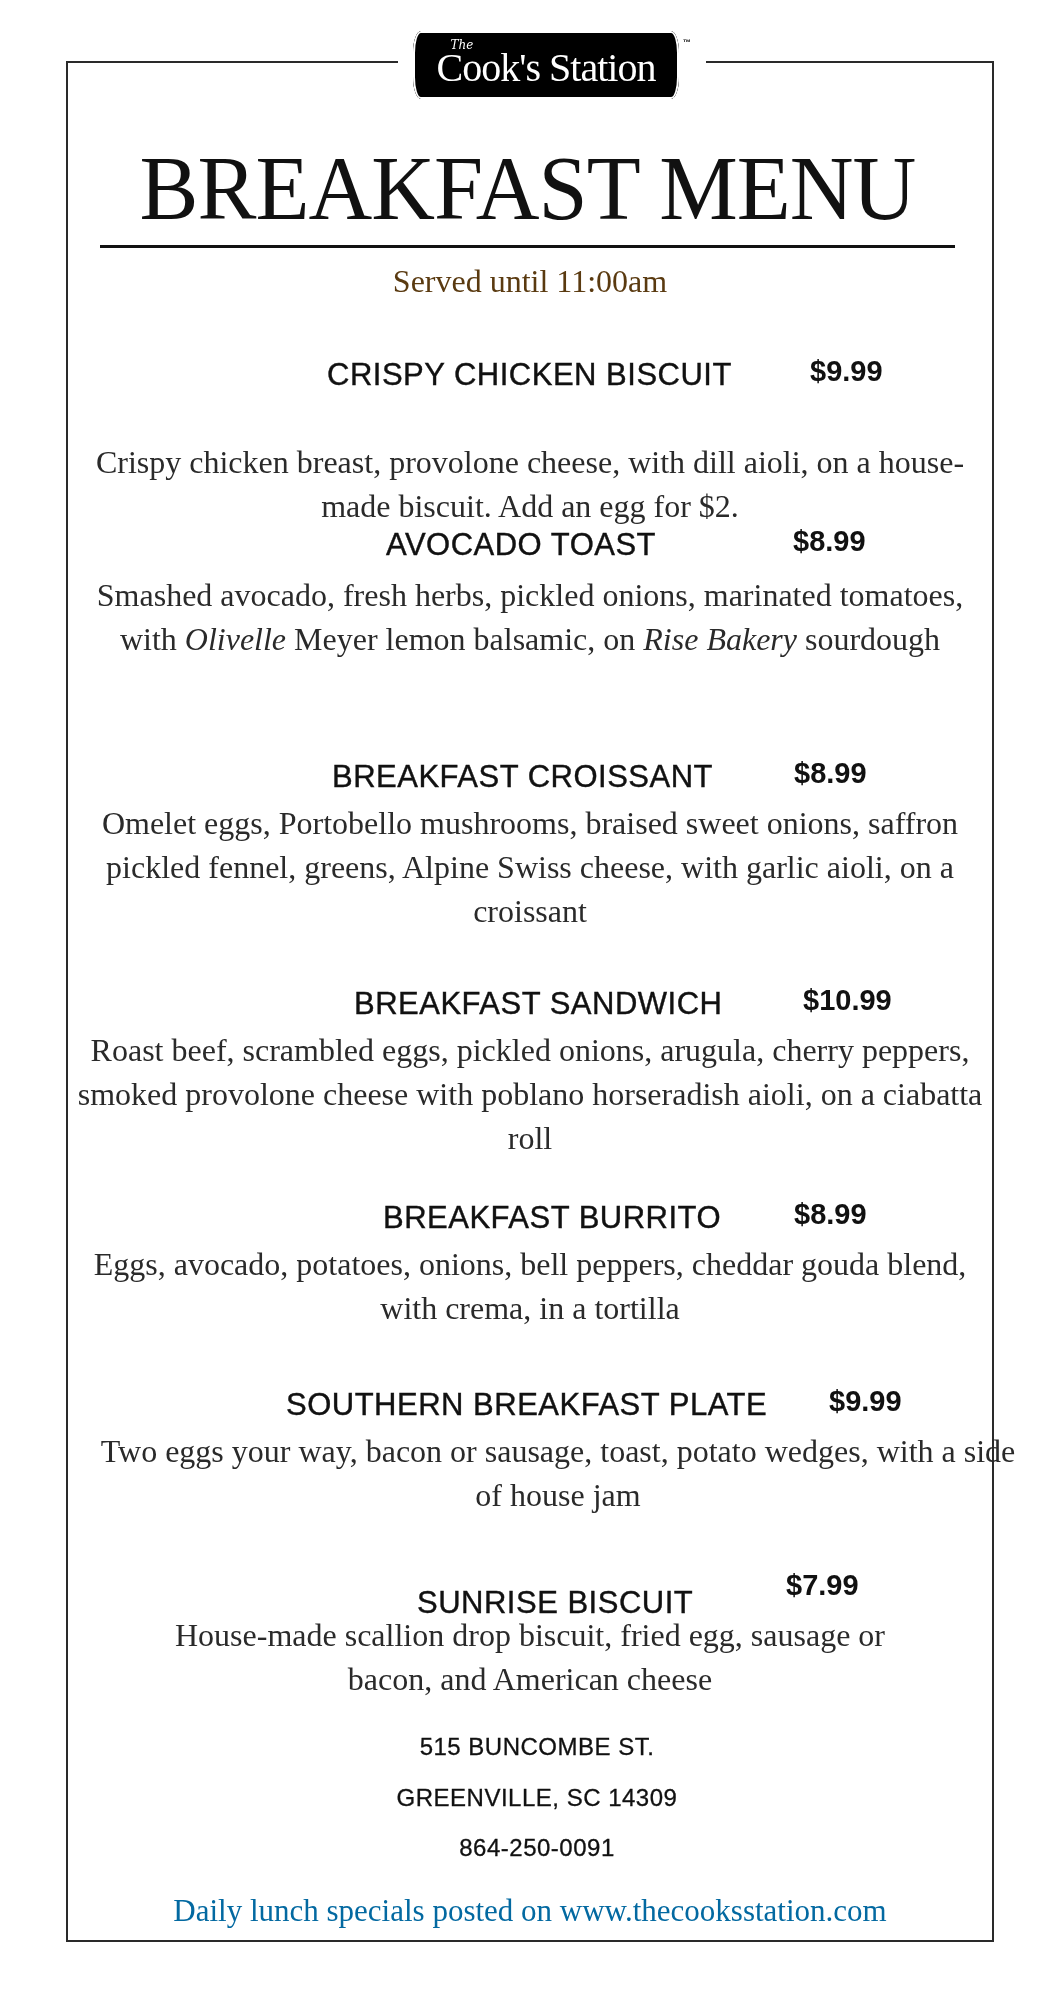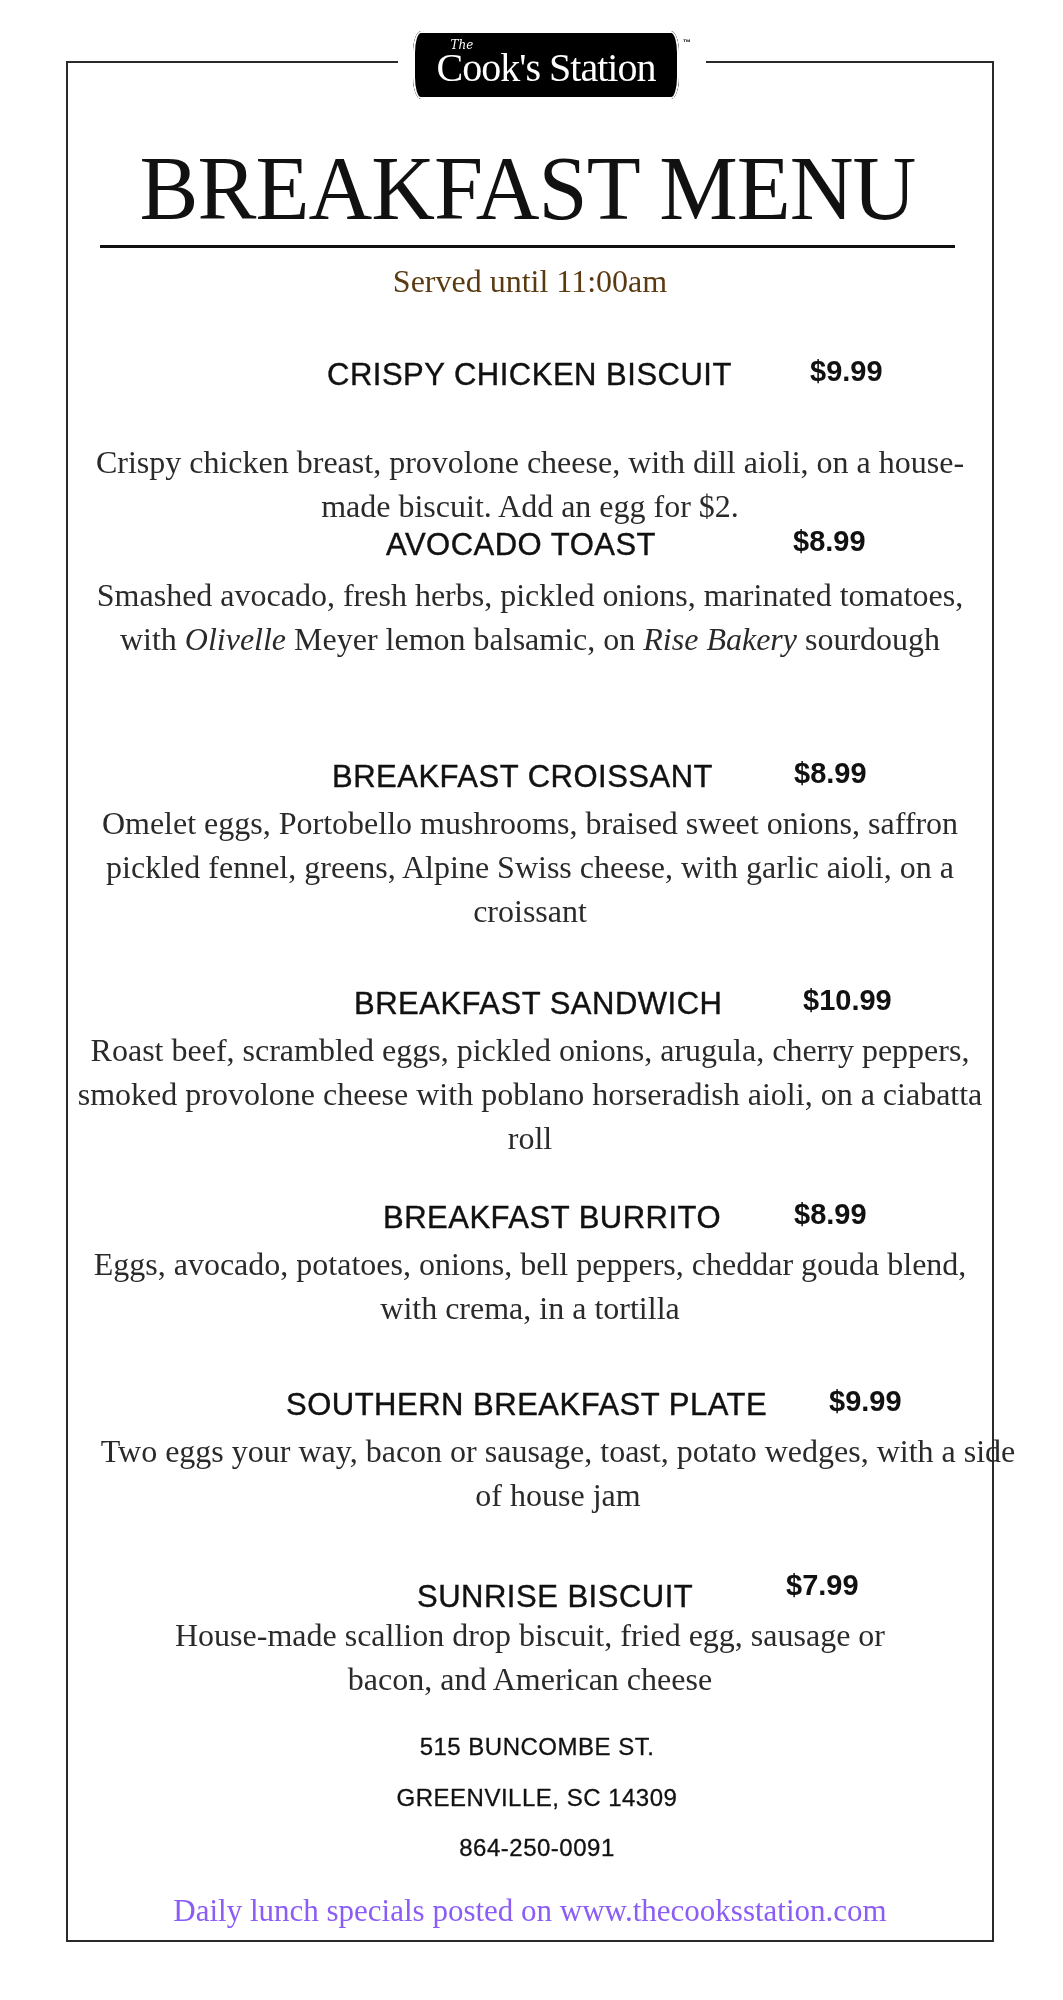--- a/index.html
+++ b/index.html
@@ -57,21 +57,21 @@
     font-family: "Liberation Serif", serif; font-size: 32px; line-height: 44px; color: #2a2a2a;
   }
   .item-desc em { font-style: italic; }
   .contact {
     position: absolute; left: 66px; width: 928px; text-align: center;
     font-family: "Liberation Sans", sans-serif; font-size: 24px; color: #111;
     letter-spacing: 0.5px; margin-left: 7px; -webkit-text-stroke: 0.3px #111;
   }
   .footer-note {
     position: absolute; left: 66px; width: 928px; top: 1893px; text-align: center;
-    font-family: "Liberation Serif", serif; font-size: 31px; color: #8b5cf6;
+    font-family: "Liberation Serif", serif; font-size: 31px; color: #0369a1;
   }
 </style>
 </head>
 <body>
 
 <div class="frame"></div>
 <div class="logo-gap"></div>
 
 <div class="logo">
   <div class="logo-inner">
@@ -115,21 +115,21 @@
   <div class="item-desc" style="top:44px;">Eggs, avocado, potatoes, onions, bell peppers, cheddar gouda blend, with crema, in a tortilla</div>
 </div>
 
 <div class="item" style="top:1385px;">
   <span class="item-name" style="left:220px;top:2px;">SOUTHERN BREAKFAST PLATE</span>
   <span class="item-price" style="left:763px;top:0px;">$9.99</span>
   <div class="item-desc" style="top:44px;padding-left:28px;">Two eggs your way, bacon or sausage, toast, potato wedges, with a side of house jam</div>
 </div>
 
 <div class="item" style="top:1569px;">
-  <span class="item-name" style="left:351px;top:10px;">SUNRISE BISCUIT</span>
+  <span class="item-name" style="left:351px;top:16px;">SUNRISE BISCUIT</span>
   <span class="item-price" style="left:720px;top:0px;">$7.99</span>
   <div class="item-desc" style="top:44px;padding:0 92px;box-sizing:border-box;">House-made scallion drop biscuit, fried egg, sausage or bacon, and American cheese</div>
 </div>
 
 <div class="contact" style="top:1733px;">515 BUNCOMBE ST.</div>
 <div class="contact" style="top:1784px;">GREENVILLE, SC 14309</div>
 <div class="contact" style="top:1834px;">864-250-0091</div>
 <div class="footer-note">Daily lunch specials posted on www.thecooksstation.com</div>
 
 </body></html>

